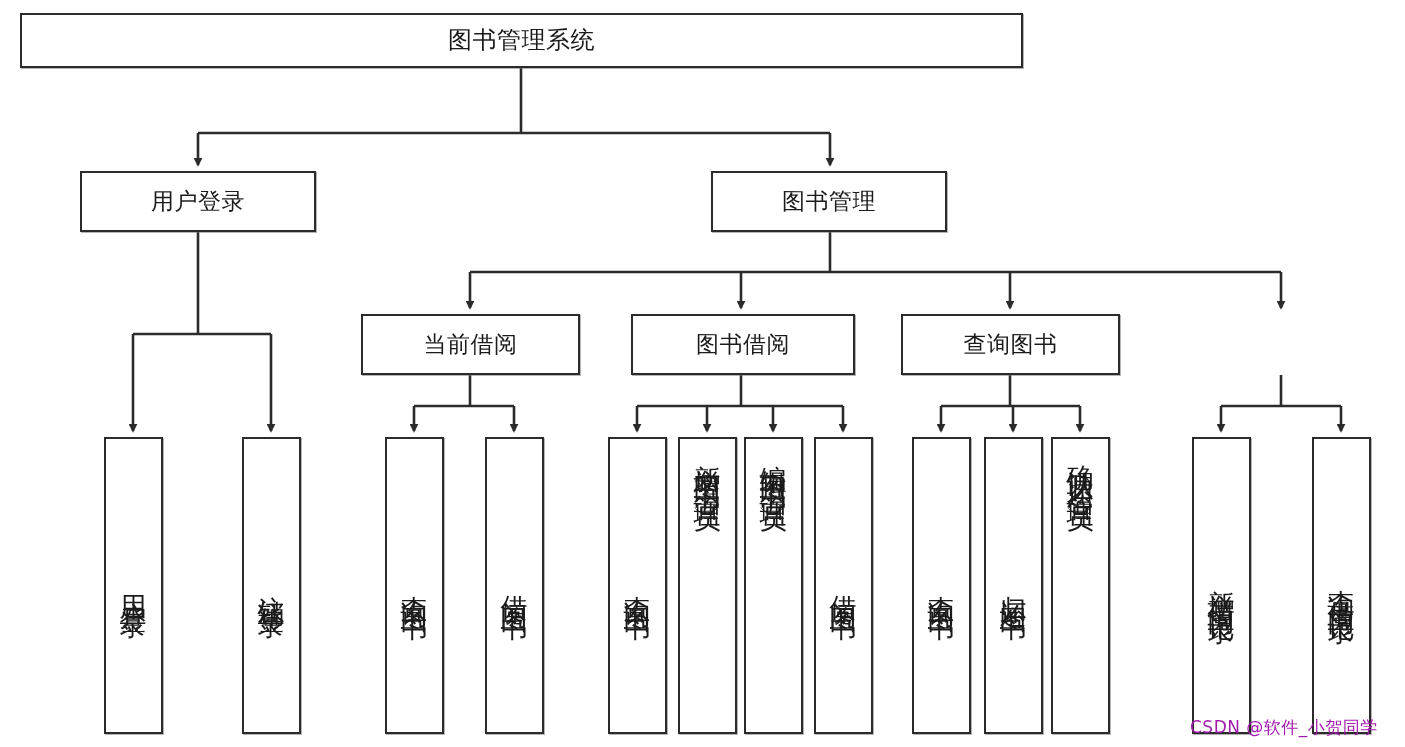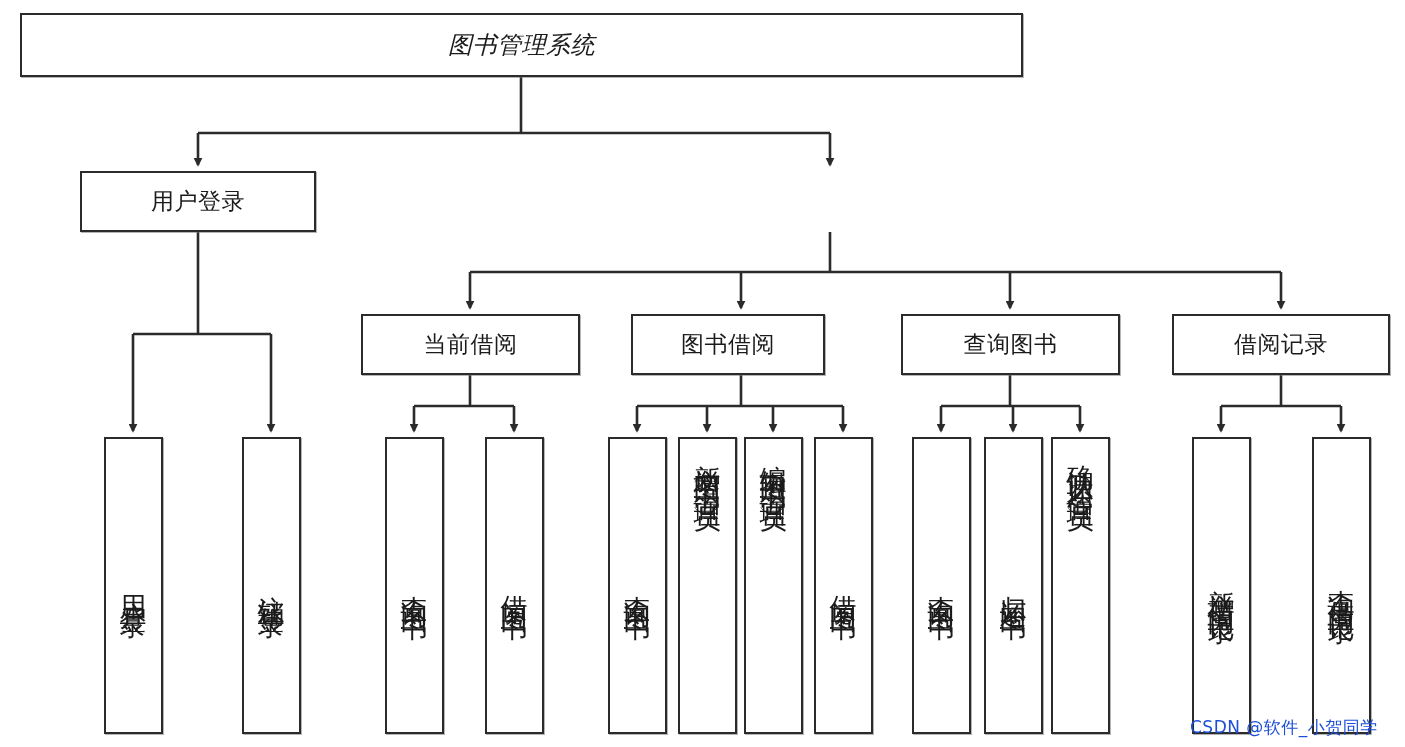--- a/index.html
+++ b/index.html
@@ -67,21 +67,21 @@
   }
   .node.vert.mid .node-label {
     margin-top: auto;
     margin-bottom: auto;
   }
   .node.vert.top .node-label {
     margin-top: 4px;
   }
   .watermark {
     position: absolute;
-    color: #1d4ed8;
+    color: #a21caf;
     font-size: 17px;
     white-space: nowrap;
     letter-spacing: 0.5px;
   }
 </style>
 </head>
 <body>
 
 <div id="diagram-root">
 
@@ -129,39 +129,39 @@
       <path d="M1013,406 L1013,431" marker-end="url(#arrowhead)"></path>
       <path d="M1080,406 L1080,431" marker-end="url(#arrowhead)"></path>
 
       <path d="M1281,375 L1281,406"></path>
       <path d="M1221,406 L1341,406"></path>
       <path d="M1221,406 L1221,431" marker-end="url(#arrowhead)"></path>
       <path d="M1341,406 L1341,431" marker-end="url(#arrowhead)"></path>
     </g>
   </svg>
 
-  <div class="node horiz root" style="left:20px; top:13px; width:1003px; height:64px;font-style:italic;">
+  <div class="node horiz root" style="left:20px; top:13px; width:1003px; height:55px;">
     <span class="node-label">图书管理系统</span>
   </div>
 
   <div class="node horiz" style="left:80px; top:171px; width:236px; height:61px;">
     <span class="node-label">用户登录</span>
   </div>
+  <div class="node horiz" style="left:711px; top:171px; width:236px; height:61px;">
+    <span class="node-label">图书管理</span>
+  </div>
 
   <div class="node horiz" style="left:361px; top:314px; width:219px; height:61px;">
     <span class="node-label">当前借阅</span>
   </div>
-  <div class="node horiz" style="left:631px; top:314px; width:194px; height:61px;">
+  <div class="node horiz" style="left:631px; top:314px; width:224px; height:61px;">
     <span class="node-label">图书借阅</span>
   </div>
   <div class="node horiz" style="left:901px; top:314px; width:219px; height:61px;">
     <span class="node-label">查询图书</span>
-  </div>
-  <div class="node horiz" style="left:1172px; top:314px; width:218px; height:61px;">
-    <span class="node-label">借阅记录</span>
   </div>
 
   <div class="node vert mid" style="left:104px; top:437px; width:59px; height:297px;">
     <span class="node-label">用户登录</span>
   </div>
   <div class="node vert mid" style="left:242px; top:437px; width:59px; height:297px;">
     <span class="node-label">注销登录</span>
   </div>
 
   <div class="node vert mid" style="left:385px; top:437px; width:59px; height:297px;">

